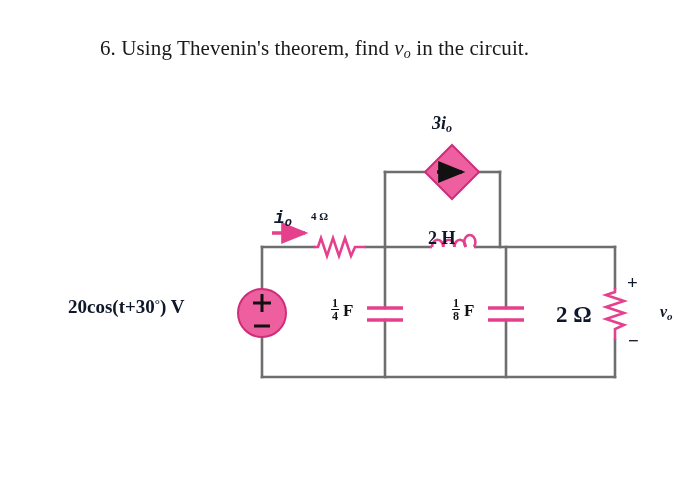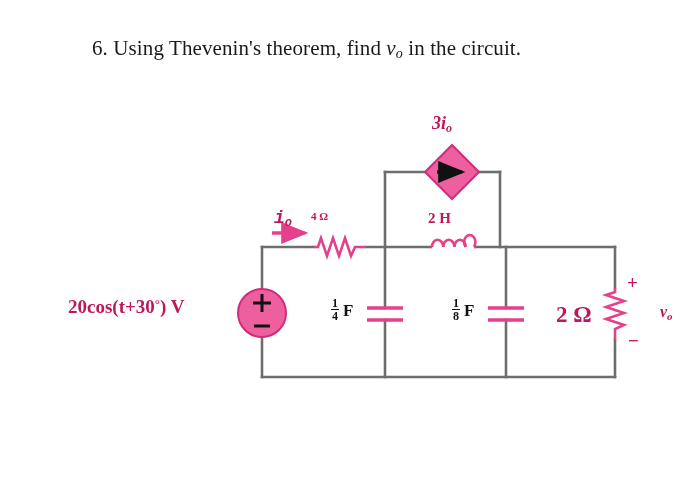--- a/index.html
+++ b/index.html
@@ -10,21 +10,21 @@
   #page {
     position: relative;
     width: 700px;
     height: 482px;
     background: #ffffff;
     overflow: hidden;
     font-family: "Liberation Serif", serif;
   }
   #question-title {
     position: absolute;
-    left: 92px;
+    left: 100px;
     top: 36px;
     font-size: 21px;
     color: #1a1a1a;
     font-family: "Liberation Serif", serif;
     white-space: nowrap;
     letter-spacing: 0.1px;
   }
   #question-title .vital {
     font-style: italic;
   }
@@ -37,21 +37,21 @@
   .svg-layer {
     position: absolute;
     left: 0;
     top: 0;
     width: 700px;
     height: 482px;
   }
 
   .lbl {
     position: absolute;
-    color: #be185d;
+    color: #0f172a;
     font-family: "Liberation Serif", serif;
     font-weight: bold;
     white-space: nowrap;
   }
   .lbl-src {
     left: 68px;
     top: 296px;
     font-size: 19px;
     font-family: Liberation Serif, serif;
   }
@@ -70,22 +70,22 @@
     font-size: 12px;
     vertical-align: -3px;
   }
   .lbl-r4 {
     left: 311px;
     top: 210px;
     font-size: 11px;
   }
   .lbl-l2 {
     left: 428px;
-    top: 210px;
-    font-size: 15px;
+    top: 228px;
+    font-size: 18px;
   }
   .lbl-dep {
     left: 432px;
     top: 113px;
     font-size: 18px;
     font-style: italic;
   }
   .lbl-dep .sub {
     font-size: 12px;
     vertical-align: -3px;

